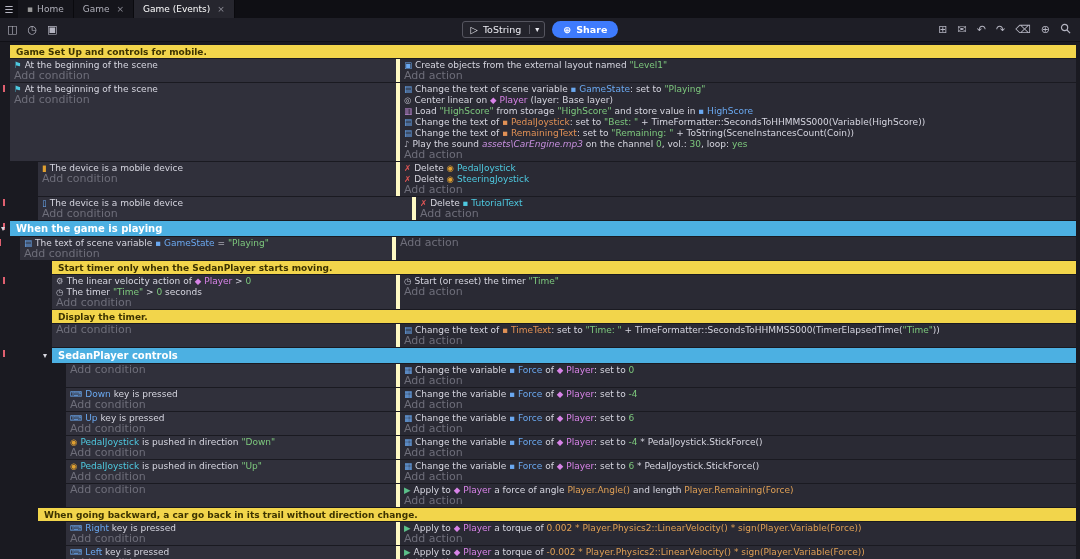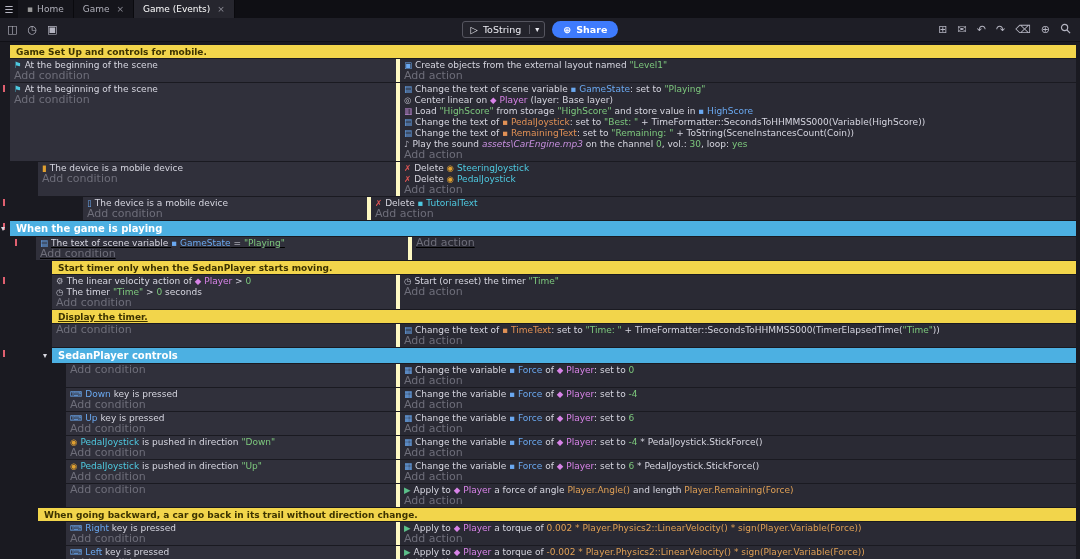--- a/index.html
+++ b/index.html
@@ -117,42 +117,42 @@
         <div class="line"><span class="ico" style="color: rgb(184, 184, 196);">♪</span><span>Play the sound </span><span class="c-path">assets\CarEngine.mp3</span><span> on the channel </span><span class="c-num">0</span><span>, vol.: </span><span class="c-num">30</span><span>, loop: </span><span class="c-str">yes</span></div>
         <div class="add">Add action</div>
       </div>
     </div>
     <div class="row event" style="margin-left: 28px;">
       <div class="cond" style="width: 358px;">
         <div class="line"><span class="ico" style="color: rgb(224, 160, 48);">▮</span><span>The device is a mobile device</span></div>
         <div class="add">Add condition</div>
       </div>
       <div class="act">
+        <div class="line"><span class="ico" style="color: rgb(224, 85, 85);">✗</span><span>Delete </span><span class="ico" style="color: rgb(224, 160, 48);">◉</span><span class="c-objcyan">PedalJoystick</span></div>
         <div class="line"><span class="ico" style="color: rgb(224, 85, 85);">✗</span><span>Delete </span><span class="ico" style="color: rgb(224, 160, 48);">◉</span><span class="c-objcyan">SteeringJoystick</span></div>
-        <div class="line"><span class="ico" style="color: rgb(224, 85, 85);">✗</span><span>Delete </span><span class="ico" style="color: rgb(224, 160, 48);">◉</span><span class="c-objcyan">PedalJoystick</span></div>
         <div class="add">Add action</div>
       </div>
     </div>
     <div class="row event" style="margin-left: 28px;">
       <span class="marker" style="left: -35px;"></span>
-      <div class="cond" style="width: 284px; margin-left: 45px;">
+      <div class="cond" style="width: 374px;">
         <div class="line"><span class="ico" style="color: rgb(106, 168, 240);">▯</span><span>The device is a mobile device</span></div>
         <div class="add">Add condition</div>
       </div>
       <div class="act">
         <div class="line"><span class="ico" style="color: rgb(224, 85, 85);">✗</span><span>Delete </span><span class="ico" style="color: rgb(78, 201, 224);">▪</span><span class="c-objcyan">TutorialText</span></div>
         <div class="add">Add action</div>
       </div>
     </div>
     <div class="row group" style="margin-left: 0px;">
       <span class="marker" style="left: -7px;"></span>
       <span class="grp-caret">▾</span>
       <span>When the game is playing</span>
     </div>
-    <div class="row event" style="margin-left: 26px; text-decoration: underline;">
+    <div class="row event" style="margin-left: 10px;">
       <span class="marker" style="left: -21px;"></span>
       <div class="cond" style="width: 372px;">
         <div class="line"><span class="ico" style="color: rgb(106, 168, 240);">▤</span><span>The text of scene variable </span><span class="ico" style="color: rgb(106, 168, 240);">▪</span><span class="c-var">GameState</span><span> = </span><span class="c-str">"Playing"</span></div>
         <div class="add">Add condition</div>
       </div>
       <div class="act">
         <div class="add">Add action</div>
       </div>
     </div>
     <div class="row comment" style="margin-left: 42px;"><span>Start timer only when the SedanPlayer starts moving.</span></div>
@@ -161,21 +161,21 @@
       <div class="cond" style="width: 344px;">
         <div class="line"><span class="ico" style="color: rgb(184, 184, 196);">⚙</span><span>The linear velocity action of </span><span class="ico" style="color: rgb(216, 131, 232);">◆</span><span class="c-obj">Player</span><span> &gt; </span><span class="c-num">0</span></div>
         <div class="line"><span class="ico" style="color: rgb(184, 184, 196);">◷</span><span>The timer </span><span class="c-str">"Time"</span><span> &gt; </span><span class="c-num">0</span><span> seconds</span></div>
         <div class="add">Add condition</div>
       </div>
       <div class="act">
         <div class="line"><span class="ico" style="color: rgb(184, 184, 196);">◷</span><span>Start (or reset) the timer </span><span class="c-str">"Time"</span></div>
         <div class="add">Add action</div>
       </div>
     </div>
-    <div class="row comment" style="margin-left: 42px; text-decoration: underline;"><span>Display the timer.</span></div>
+    <div class="row comment" style="margin-left: 42px;"><span>Display the timer.</span></div>
     <div class="row event" style="margin-left: 42px;">
       <div class="cond" style="width: 344px;">
         <div class="add">Add condition</div>
       </div>
       <div class="act">
         <div class="line"><span class="ico" style="color: rgb(106, 168, 240);">▤</span><span>Change the text of </span><span class="ico" style="color: rgb(224, 144, 85);">▪</span><span class="c-objorange">TimeText</span><span>: set to </span><span class="c-str">"Time: "</span><span> + TimeFormatter::SecondsToHHMMSS000(TimerElapsedTime(</span><span class="c-str">"Time"</span><span>))</span></div>
         <div class="add">Add action</div>
       </div>
     </div>
     <div class="row group" style="margin-left: 42px;">

